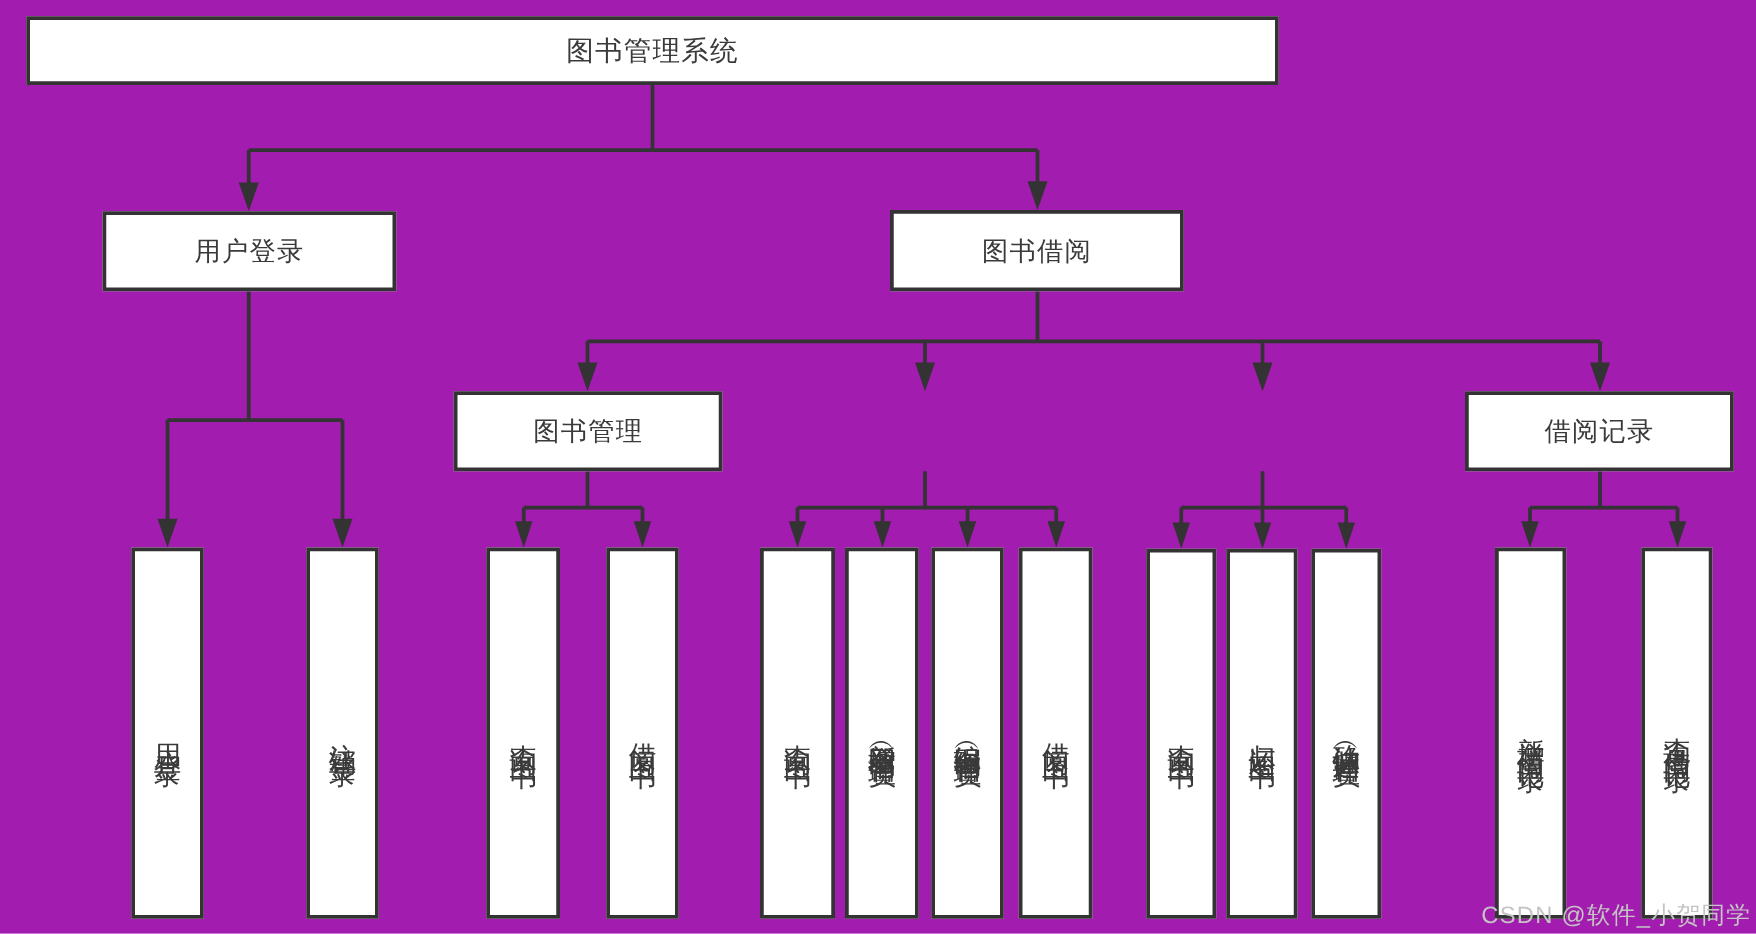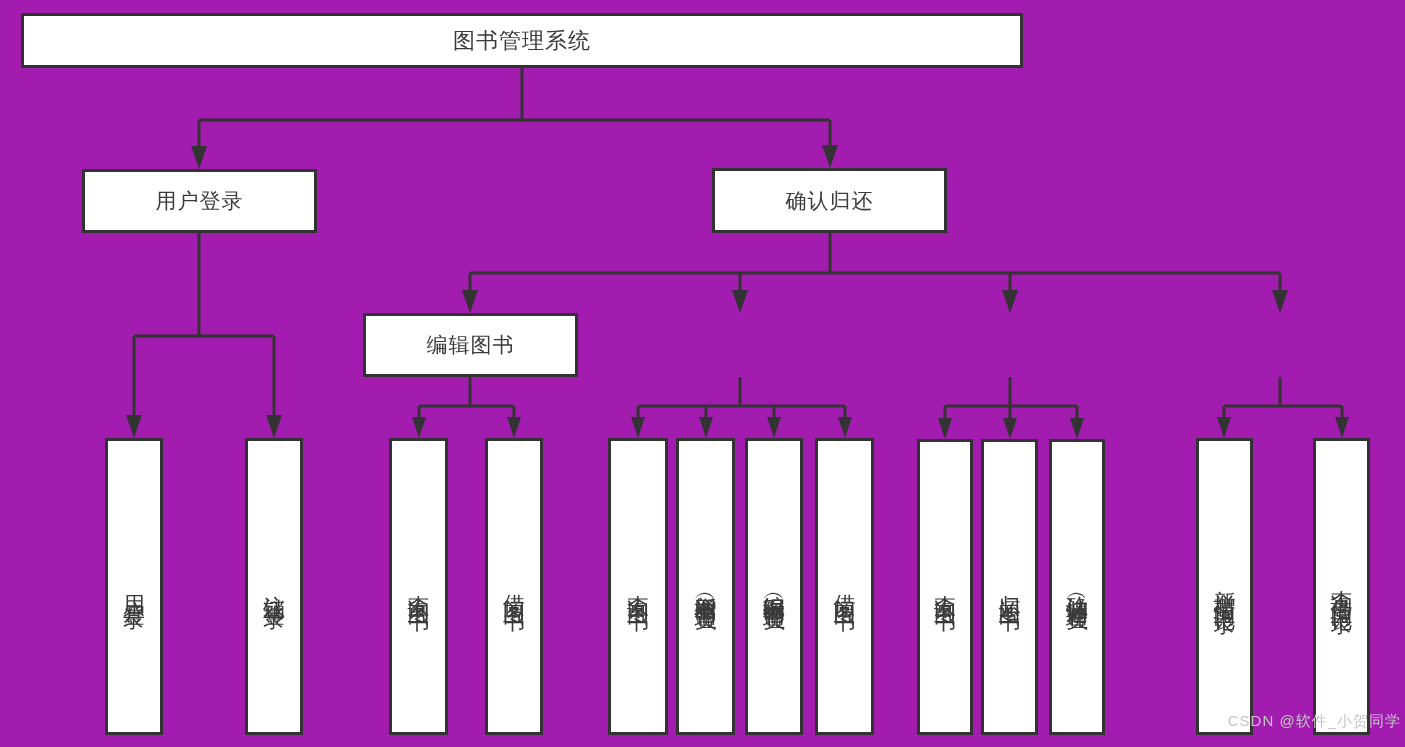--- a/index.html
+++ b/index.html
@@ -72,22 +72,22 @@
   .g3d { left: 815px; width: 59px; }
   .g4a { left: 917px; width: 56px; top: 439px; height: 296px; }
   .g4b { left: 981px; width: 57px; top: 439px; height: 296px; }
   .g4c { left: 1049px; width: 56px; top: 439px; height: 296px; }
   .g5a { left: 1196px; width: 57px; }
   .g5b { left: 1313px; width: 57px; }
   .leaf.tight span { letter-spacing: 2px; }
   .watermark {
     position: absolute;
     right: 4px;
-    bottom: 16px;
-    font-size: 15px;
+    bottom: 2px;
+    font-size: 19px;
     color: #c4c4c4;
     letter-spacing: 1px;
     user-select: none;
     margin-top: 44px;
   }
 </style>
 </head>
 <body>
 
 <div class="stage">
@@ -133,25 +133,28 @@
   </svg>
 
   <div class="box root hnode">
     <span>图书管理系统</span>
   </div>
 
   <div class="box l2-login hnode">
     <span>用户登录</span>
   </div>
   <div class="box l2-manage hnode">
-    <span>确认归还</span>
+    <span>图书借阅</span>
   </div>
 
   <div class="box l3 l3-newbook hnode">
-    <span>编辑图书</span>
+    <span>图书管理</span>
+  </div>
+  <div class="box l3 l3-records hnode">
+    <span>借阅记录</span>
   </div>
 
   <div class="box leaf g1a">
     <span>用户登录</span>
   </div>
   <div class="box leaf g1b">
     <span>注销登录</span>
   </div>
 
   <div class="box leaf g2a">

